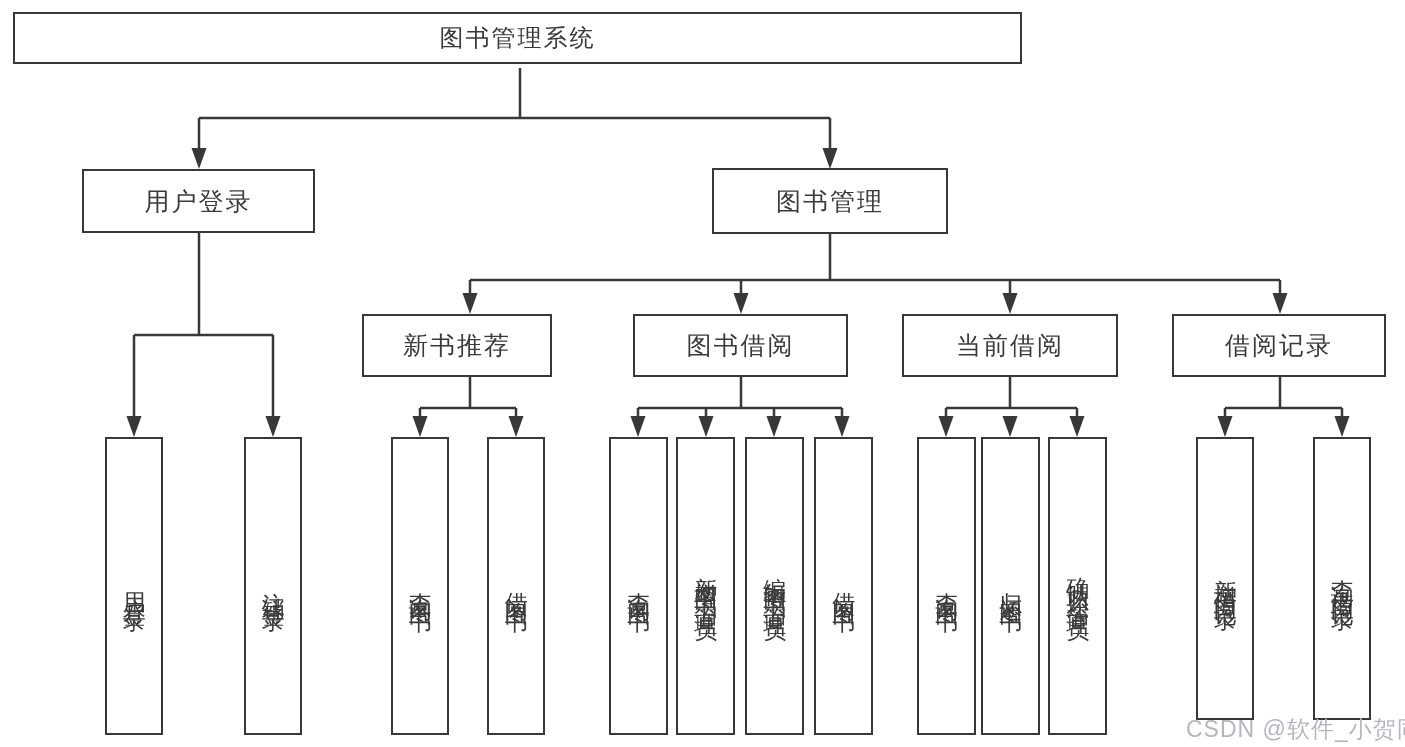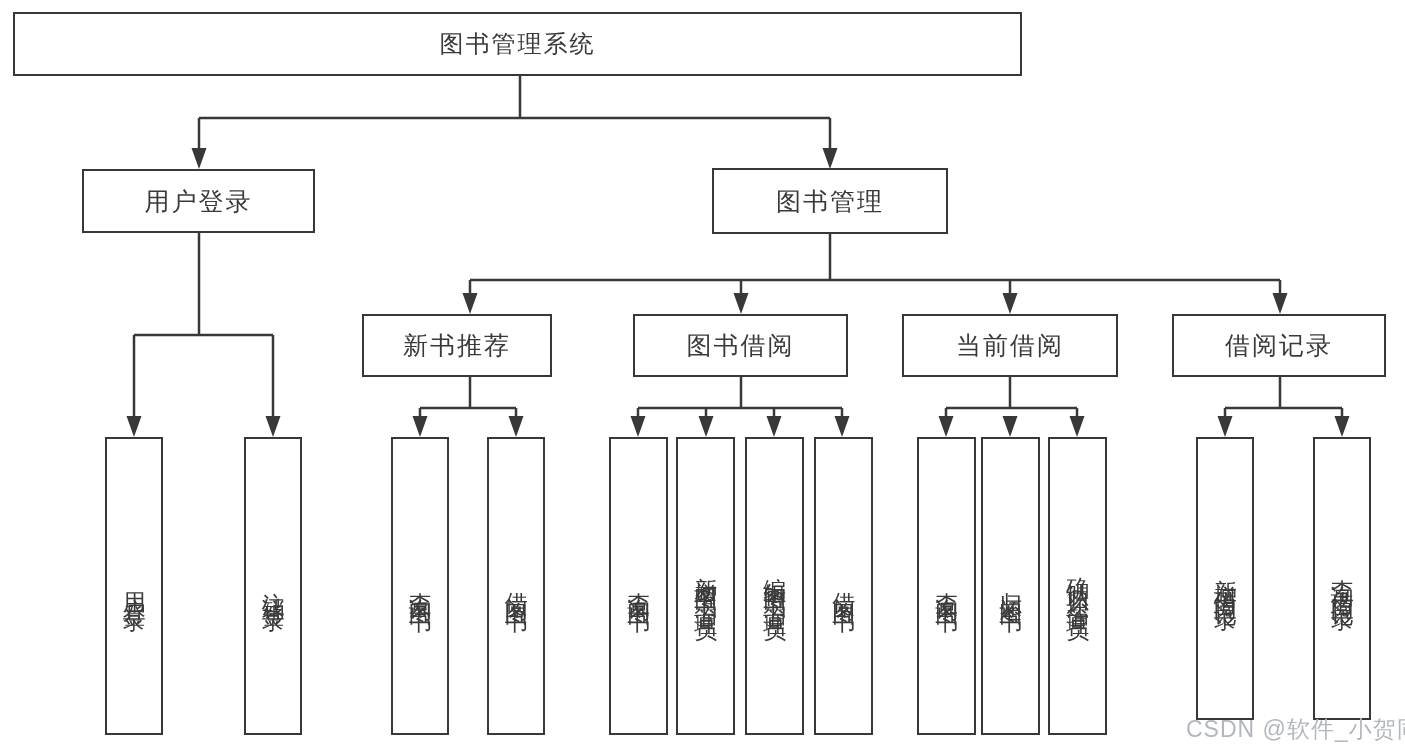--- a/index.html
+++ b/index.html
@@ -75,21 +75,21 @@
              M698.5,416 L713.5,416 L706,437 Z
              M766.5,416 L781.5,416 L774,437 Z
              M834.5,416 L849.5,416 L842,437 Z
              M938.5,416 L953.5,416 L946,437 Z
              M1002.5,416 L1017.5,416 L1010,437 Z
              M1069.5,416 L1084.5,416 L1077,437 Z
              M1217.5,416 L1232.5,416 L1225,437 Z
              M1334.5,416 L1349.5,416 L1342,437 Z" fill="#383838" stroke="none"></path>
   </svg>
 
-  <div class="hbox root" style="left:13px;top:12px;width:1009px;height:64px;">
+  <div class="hbox root" style="left:13px;top:12px;width:1009px;height:52px;">
     <span>图书管理系统</span>
   </div>
 
   <div class="hbox" style="left:82px;top:169px;width:233px;height:64px;">
     <span>用户登录</span>
   </div>
   <div class="hbox" style="left:712px;top:168px;width:236px;height:66px;">
     <span>图书管理</span>
   </div>
 

